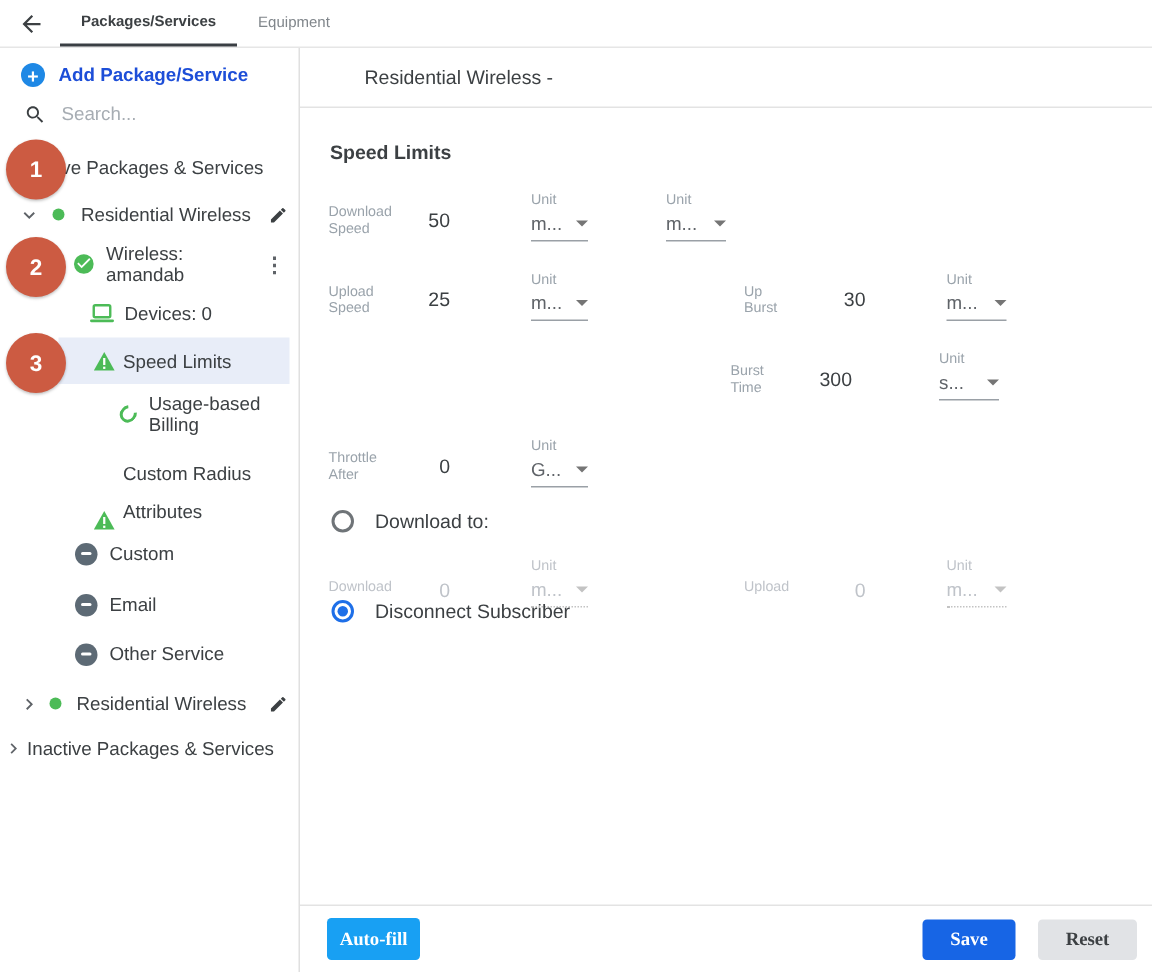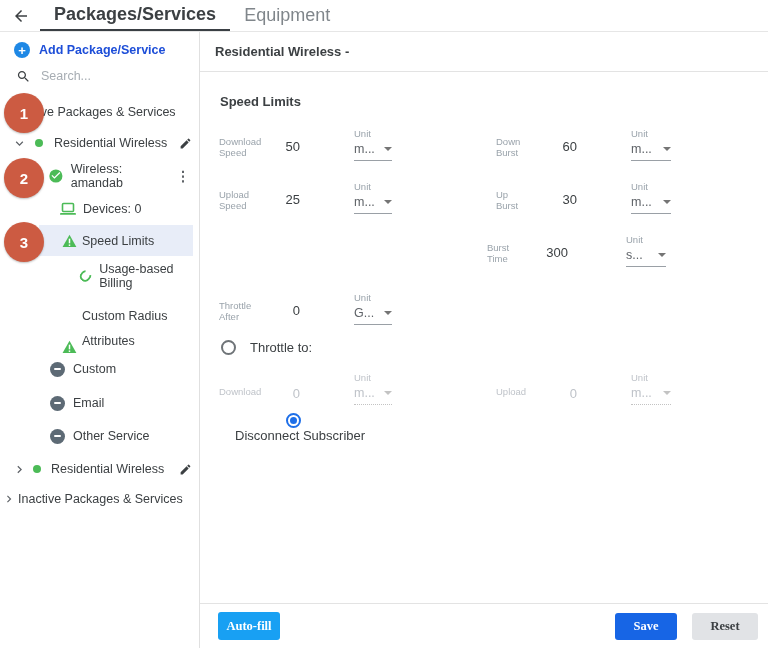--- a/index.html
+++ b/index.html
@@ -4,21 +4,21 @@
 <style>
   * { margin:0; padding:0; box-sizing:border-box; }
   html,body { background:#fff; }
   body { font-family:"Liberation Sans", sans-serif; color:#3c4043; }
   .app { position:relative; width:768px; height:648px; background:#fff; overflow:hidden; }
 
   
   .topbar { height:32px; border-bottom:1px solid #e6e6e6; display:flex; align-items:stretch; }
   .back-btn { width:30px; display:flex; align-items:center; justify-content:center; margin-left:6px; cursor:pointer; }
   .tabs { display:flex; margin-left:4px; }
-  .tab { display:flex; align-items:center; padding:0 14px; font-size:18px; color:#80868b; cursor:pointer; }
+  .tab { display:flex; align-items:center; padding:0 14px; font-size:10px; color:#80868b; cursor:pointer; }
   .tab.active { color:#3c4043; font-weight:bold; border-bottom:2px solid #3a3f44; }
 
   .body-wrap { display:flex; height:616px; }
 
   
   .sidebar { position:relative; width:200px; border-right:1px solid #e0e0e0; flex:none; }
   .srow { position:absolute; display:flex; align-items:center; font-size:12.5px; color:#3c4043; height:18px; }
   .add-link { color:#1d4ed8; font-weight:bold; cursor:pointer; }
   .plus-circle { width:16px; height:16px; border-radius:50%; background:#1E88E5; color:#fff; font-size:13px; font-weight:bold;
                  display:flex; align-items:center; justify-content:center; line-height:1; margin-right:9px; }
@@ -32,21 +32,21 @@
   .dots-menu { font-size:14px; font-weight:bold; color:#5f6368; letter-spacing:0; cursor:pointer; }
   .hl-row { position:absolute; left:39px; width:154px; height:31px; background:#E8EDF8; display:flex; align-items:center; }
   .two-line { line-height:25px; width:104px; }
   .badge { position:absolute; left:4px; width:40px; height:40px; border-radius:50%; background:#CC5B42; color:#fff;
            font-size:15px; font-weight:bold; display:flex; align-items:center; justify-content:center; z-index:6;
            box-shadow:0 1px 2px rgba(0,0,0,0.25); }
 
   
   .main { flex:1; display:flex; flex-direction:column; }
   .main-header { height:40px; border-bottom:1px solid #e3e3e3; display:flex; align-items:center; padding-left:15px; }
-  .main-title { font-size:13px; font-weight:bold; color:#3c4043; }
+  .main-title { font-size:13px; font-weight:normal; color:#3c4043;margin-left:28px; }
   .main-content { position:relative; flex:1; }
   .section-title { position:absolute; left:20px; top:22px; font-size:13px; font-weight:bold; color:#3c4043; }
 
   .frow { position:absolute; left:0; right:0; display:flex; align-items:flex-end; padding-left:19px; }
   .vfield { width:83px; display:flex; flex-direction:row; }
   .ufield { width:38px; display:flex; flex-direction:column; }
   .ufield.wide { width:40px; }
   .m-u1 { margin-left:52px; } .m-f2 { margin-left:104px; } .m-u2 { margin-left:52px; }
   .m-f2b { margin-left:95px; } .m-u2b { margin-left:56px; }
   .hidden { visibility:hidden; }
@@ -225,25 +225,20 @@
             <div class="fline orange"></div>
           </div>
           <div class="ufield m-u1">
             <div class="flabel">Unit</div>
             <div class="uval">
                 <span>m...</span>
                 <span class="dd-arrow"></span>
               </div>
             <div class="fline"></div>
           </div>
-          <div class="vfield m-f2">
-            <div class="flabel">Down Burst</div>
-            <input class="fval" value="60" style="">
-            <div class="fline"></div>
-          </div>
           <div class="ufield wide m-u2">
             <div class="flabel">Unit</div>
             <div class="uval">
                 <span>m...</span>
                 <span class="dd-arrow"></span>
               </div>
             <div class="fline"></div>
           </div>
         </div>
 
@@ -305,21 +300,21 @@
             <div class="uval">
                 <span>G...</span>
                 <span class="dd-arrow"></span>
               </div>
             <div class="fline"></div>
           </div>
         </div>
 
         <div class="radio-row" style="top:268px;">
           <span class="radio"></span>
-          <span class="radio-label">Throttle to:</span>
+          <span class="radio-label">Download to:</span>
         </div>
 
         <div class="frow disabled" style="bottom:198px;">
           <div class="vfield">
             <div class="flabel">Download</div>
             <input class="fval" disabled="" value="0" style="">
             <div class="fline"></div>
           </div>
           <div class="ufield m-u1">
             <div class="flabel">Unit</div>
@@ -337,21 +332,21 @@
           <div class="ufield wide m-u2">
             <div class="flabel">Unit</div>
             <div class="uval">
                 <span>m...</span>
                 <span class="dd-arrow"></span>
               </div>
             <div class="fline"></div>
           </div>
         </div>
 
-        <div class="radio-row" style="top:341px;flex-direction:column;">
+        <div class="radio-row" style="top:328px;">
           <span class="radio sel"></span>
           <span class="radio-label">Disconnect Subscriber</span>
         </div>
       </div>
 
       <div class="main-footer">
         <button class="btn btn-autofill">Auto-fill</button>
         <button class="btn btn-save">Save</button>
         <button class="btn btn-reset">Reset</button>
       </div>

